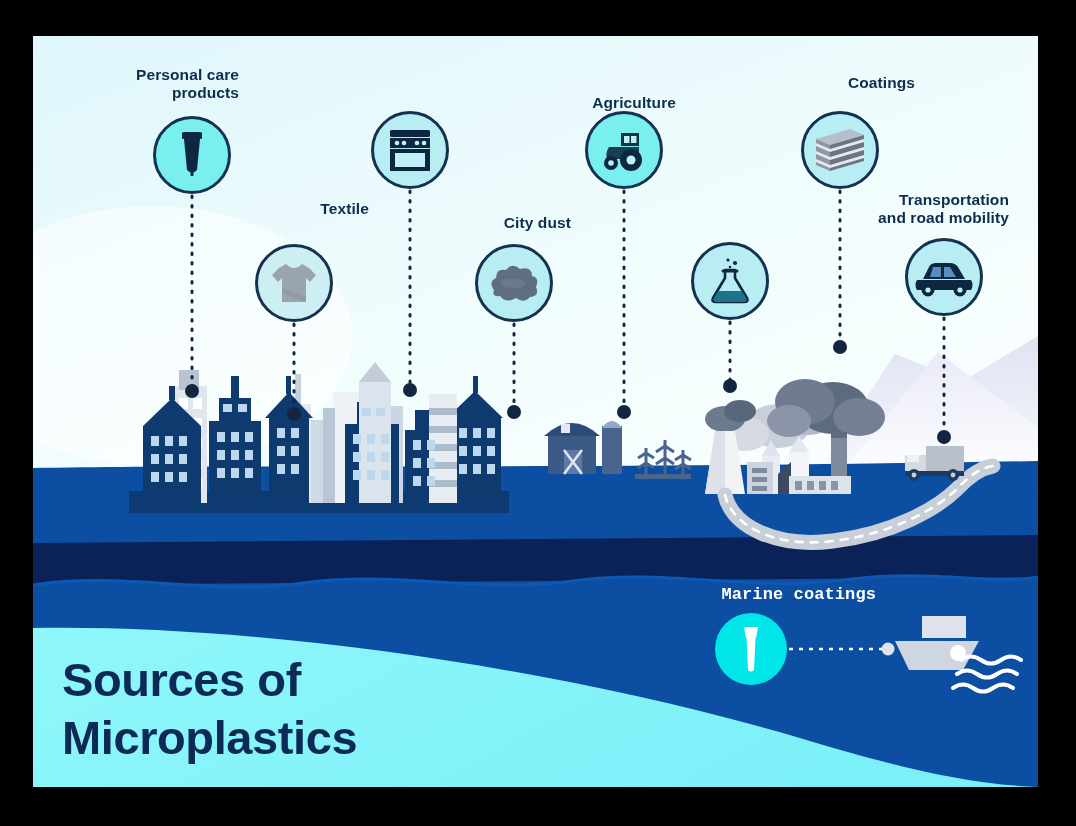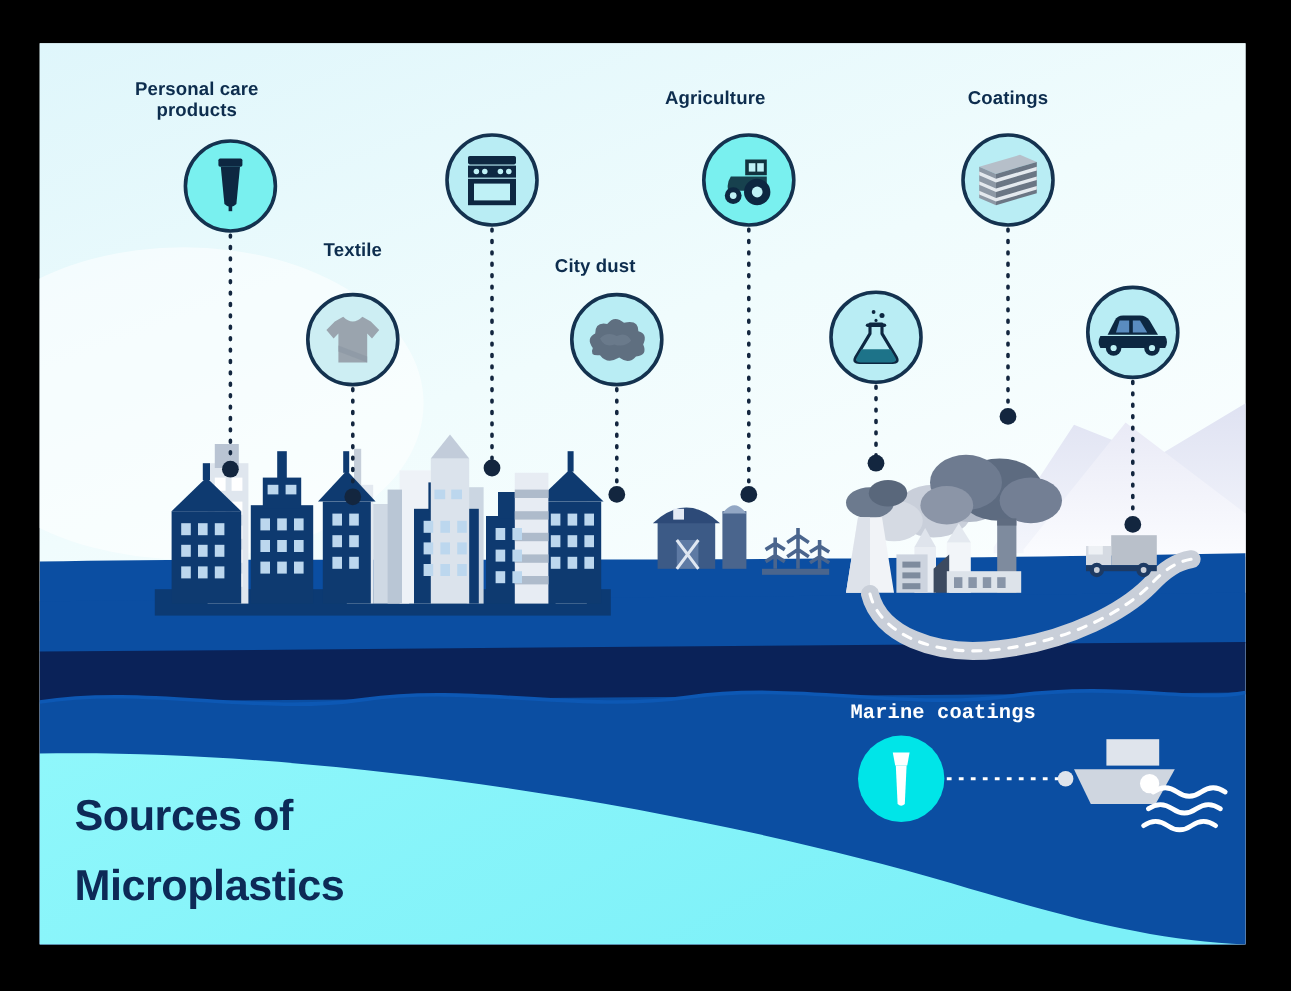--- a/index.html
+++ b/index.html
@@ -10,28 +10,28 @@
           background:linear-gradient(160deg,#e4f8fb 0%,#eefbfd 35%,#ffffff 70%,#fbfeff 100%);}
   .layer{position:absolute;left:0;top:0;width:1005px;height:751px;}
   svg{display:block;overflow:visible;}
 
   .node{position:absolute;}
   .bubble{position:absolute;border-radius:50%;border:3px solid #14324f;
           display:flex;align-items:center;justify-content:center;box-sizing:border-box;}
   .bubble.bright{background:#79f0ef;}
   .bubble.pale{background:#b9edf4;}
   .bubble.paler{background:#cdeef3;}
-  .label{position:absolute;text-align:center;color:#0d2d4e;
+  .label{position:absolute;text-align:right;color:#0d2d4e;
          font-weight:700;font-size:15.5px;line-height:17.5px;letter-spacing:.1px;
          white-space:pre-line;}
   .label.marine{color:#ffffff;font-size:17px;font-weight:700;font-family:Liberation Mono, monospace;}
   .bubble.marine{background:#00e5e8;border:none;}
 
   #title{position:absolute;left:29px;top:615px;color:#0d2a57;
-         font-size:36px;font-weight:700;line-height:58px;white-space:pre-line;
+         font-size:47px;font-weight:700;line-height:58px;white-space:pre-line;
          letter-spacing:-0.4px;}
 </style>
 </head>
 <body>
 
 <div id="frame">
   <div id="canvas">
 
     <svg class="layer" viewBox="0 0 1005 751">
       <defs>
@@ -322,21 +322,21 @@
           </svg>
         </div>
         <div class="label" style="left: 388px; top: 178px; width: 150px;">City dust</div>
         <div class="bubble pale" style="left: 442px; top: 208px; width: 78px; height: 78px;">
           <svg width="56" height="46" viewBox="0 0 56 46">
             <path d="M8 30 Q2 22 10 18 Q10 8 20 10 Q26 2 34 9 Q46 6 46 16
                  Q54 18 50 27 Q54 36 44 37 Q38 44 30 38 Q20 44 14 36 Q5 37 8 30 Z" fill="#5f6f80"></path>
                 <path d="M14 22 Q20 16 28 20 Q36 16 40 24 Q34 30 26 27 Q18 30 14 22 Z" fill="#6f7f90" opacity="0.7"></path>
           </svg>
         </div>
-        <div class="label" style="left: 483px; top: 38px; width: 160px;">Agriculture</div>
+        <div class="label" style="left: 483px; top: 58px; width: 160px;">Agriculture</div>
         <div class="bubble bright" style="left: 552px; top: 75px; width: 78px; height: 78px;">
           <svg width="50" height="46" viewBox="0 0 50 46">
             <path d="M22 6 L40 6 L40 19 L22 19 Z" fill="#12333f"></path>
                 <rect x="25" y="9" width="5.5" height="7" fill="#bff1f6"></rect>
                 <rect x="32" y="9" width="5.5" height="7" fill="#bff1f6"></rect>
                 <path d="M10 20 L40 20 L40 32 L8 32 Q6 26 10 20 Z" fill="#17414e"></path>
                 <circle cx="32" cy="33" r="11" fill="#0d2741"></circle>
             <circle cx="32" cy="33" r="4.5" fill="#bff1f6"></circle>
                 <circle cx="12" cy="36" r="7" fill="#0d2741"></circle>
             <circle cx="12" cy="36" r="2.8" fill="#bff1f6"></circle>
@@ -356,20 +356,22 @@
         <div class="bubble pale" style="left: 768px; top: 75px; width: 78px; height: 78px;">
           <svg width="56" height="50" viewBox="0 0 56 50">
             <path d="M4 14 L38 4 L52 10 L18 20 Z" fill="#b6bfc9"></path>
                 <path d="M18 20 L52 10 L52 36 L18 46 Z" fill="#6b7684"></path>
                 <path d="M4 14 L18 20 L18 46 L4 40 Z" fill="#8d98a5"></path>
                 <path d="M4 21 L18 27 L52 17 L52 14 L18 24 L4 18 Z" fill="#e4e9ee"></path>
                 <path d="M4 29 L18 35 L52 25 L52 22 L18 32 L4 26 Z" fill="#e4e9ee"></path>
                 <path d="M4 37 L18 43 L52 33 L52 30 L18 40 L4 34 Z" fill="#e4e9ee"></path>
           </svg>
         </div>
+        <div class="label" style="left: 806px; top: 155px; width: 170px;">Transportation
+and road mobility</div>
         <div class="bubble pale" style="left: 872px; top: 202px; width: 78px; height: 78px;">
           <svg width="62" height="44" viewBox="0 0 62 44">
             <path d="M10 24 L16 12 Q18 8 23 8 L37 8 Q42 8 45 12 L52 24 Z" fill="#0d2741"></path>
                 <path d="M20 12 L28 12 L28 22 L17 22 Z" fill="#5a8cc0"></path>
                 <path d="M31 12 L37 12 L43 22 L31 22 Z" fill="#5a8cc0"></path>
                 <path d="M4 25 L58 25 Q61 30 58 35 L4 35 Q1 30 4 25 Z" fill="#0d2741"></path>
                 <circle cx="15" cy="35" r="6.5" fill="#0d2741"></circle>
             <circle cx="15" cy="35" r="2.6" fill="#bff1f6"></circle>
                 <circle cx="47" cy="35" r="6.5" fill="#0d2741"></circle>
             <circle cx="47" cy="35" r="2.6" fill="#bff1f6"></circle>

